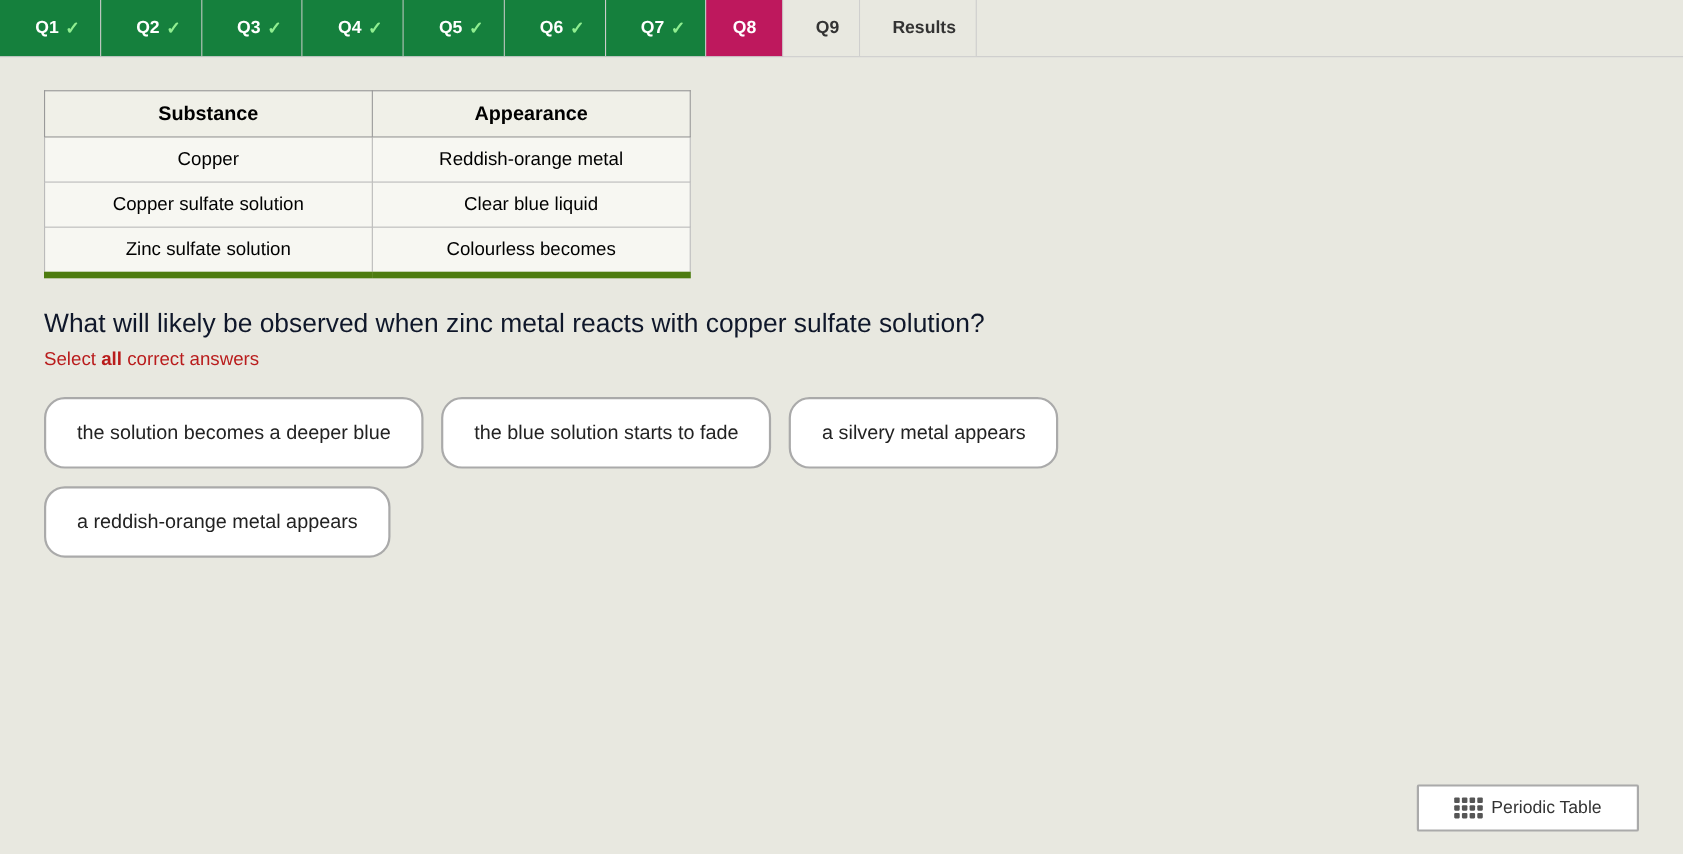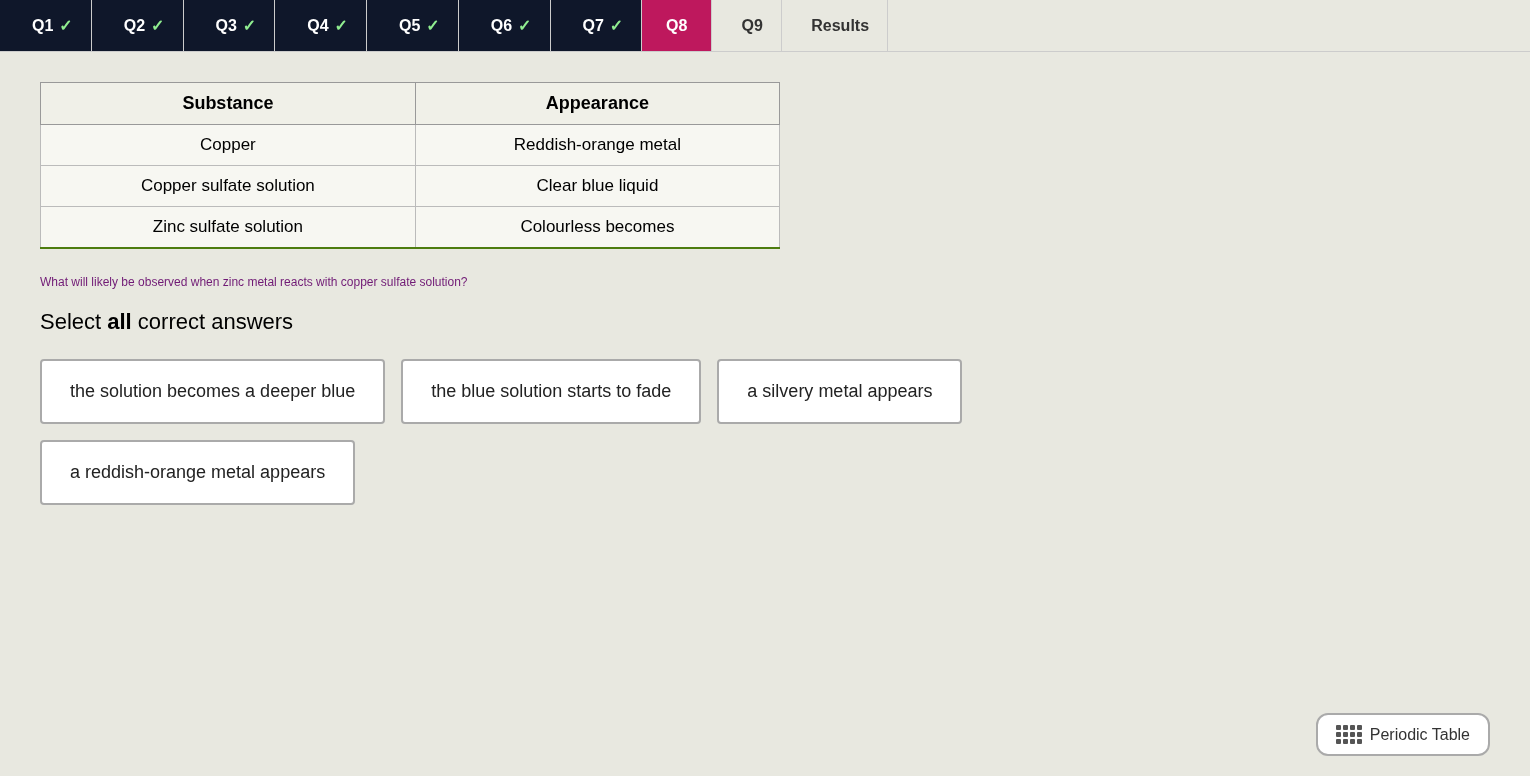--- a/index.html
+++ b/index.html
@@ -24,21 +24,21 @@
       justify-content: center;
       padding: 0 18px;
       font-size: 16px;
       font-weight: 600;
       cursor: pointer;
       border-right: 1px solid #ccc;
       gap: 6px;
       min-width: 70px;
     }
     .nav-item.completed {
-      background: #0f172a;
+      background: #15803d;
       color: white;
       padding-left: 32px;
     }
     .nav-item.active {
       background: #be185d;
       color: white;
       font-weight: 700;
     }
     .nav-item.inactive {
       background: #e8e8e0;
@@ -52,91 +52,91 @@
 
     
     .main-content {
       padding: 30px 40px;
     }
 
     
     .substance-table {
       border-collapse: collapse;
       margin-bottom: 24px;
-      width: 740px;
+      width: 588px;
     }
     .substance-table th {
       font-weight: 700;
       font-size: 18px;
       padding: 10px 30px;
       border: 1px solid #999;
       text-align: center;
       background: #f0f0e8;
     }
     .substance-table td {
       font-size: 17px;
       padding: 10px 30px;
       border: 1px solid #bbb;
       text-align: center;
       background: #f7f7f2;
     }
     .substance-table tr:last-child td {
-      border-bottom: 2px solid #4d7c0f;
+      border-bottom: 6px solid #4d7c0f;
     }
 
     
     .question-text {
-      font-size: 12px;
+      font-size: 24px;
       line-height: 1.5;
-      color: #701a75;
-      margin-bottom: 18px;
+      color: #0f172a;
+      margin-bottom: 4px;
       max-width: 900px;
     }
 
     
     .select-all {
-      font-size: 22px;
-      color: #000000;
+      font-size: 17px;
+      color: #b91c1c;
       margin-bottom: 24px;
     }
     .select-all strong {
       font-weight: 700;
     }
 
     
     .answer-row {
       display: flex;
       gap: 16px;
       margin-bottom: 16px;
       flex-wrap: wrap;
     }
     .answer-option {
       border: 2px solid #aaa;
-      border-radius: 4px;
+      border-radius: 19px;
       padding: 20px 28px;
       font-size: 18px;
       background: white;
       cursor: pointer;
       min-width: 200px;
       text-align: left;
       color: #222;
     }
 
     
     .periodic-table-btn {
       position: fixed;
       bottom: 20px;
       right: 40px;
       display: flex;
       align-items: center;
       gap: 8px;
       background: white;
       border: 2px solid #aaa;
-      border-radius: 12px;
-      padding: 10px 18px;
+      border-radius: 2px;
+      padding: 10px 32px;
       font-size: 16px;
       cursor: pointer;
       color: #333;
     }
     .grid-icon {
       display: grid;
       grid-template-columns: repeat(4, 5px);
       grid-template-rows: repeat(3, 5px);
       gap: 2px;
     }

